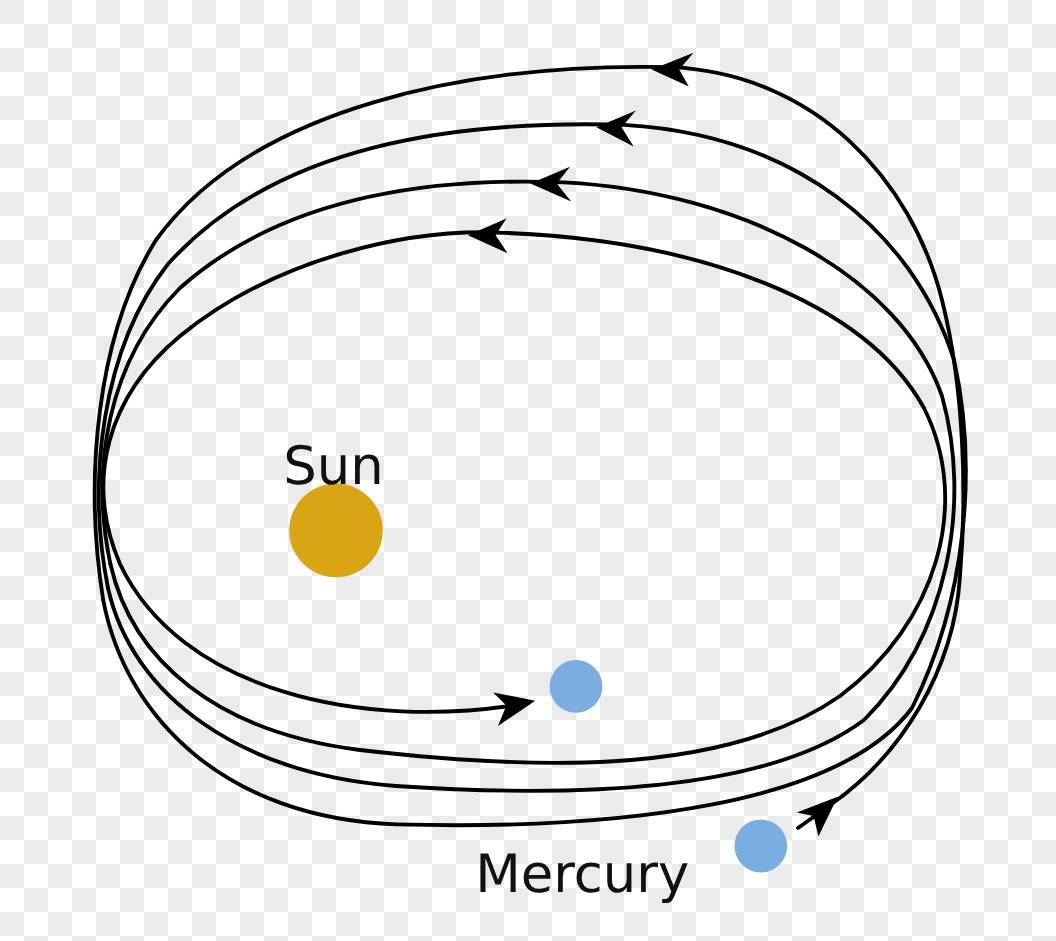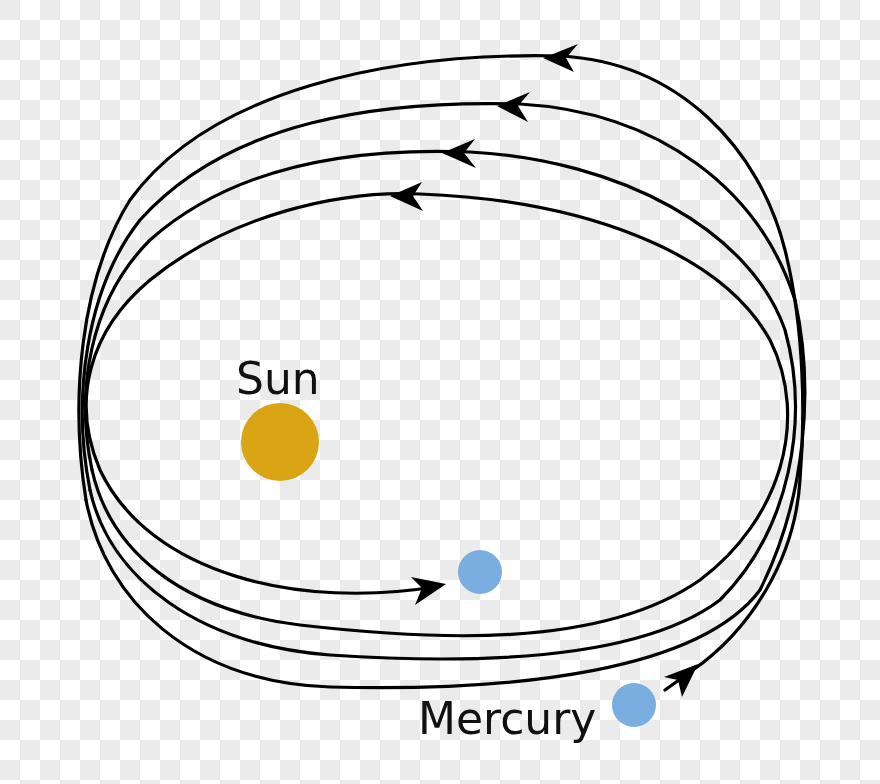--- a/index.html
+++ b/index.html
@@ -13,23 +13,24 @@
     background-position: 20px 0, 0 20px;
   }
   #diagram { position: absolute; left: 0; top: 0; width: 880px; height: 784px; }
   .label {
     position: absolute;
     font-family: "DejaVu Sans", sans-serif;
     font-size: 44px;
     color: #111111;
     line-height: 1;
     white-space: nowrap;
+    margin-top: 10px;
   }
   #sun-label { left: 236px; top: 357px; }
-  #mercury-label { left: 418px; top: 697px; text-align: center; }
+  #mercury-label { left: 396px; top: 697px; text-align: center; }
 </style>
 </head>
 <body>
 
 <svg id="diagram" viewBox="0 0 880 784" xmlns="http://www.w3.org/2000/svg">
   <g fill="none" stroke="#000" stroke-width="3.2" stroke-linecap="round">
 
     <path d="M 440 586
          C 300 610, 150 575, 100 470
          C 70 400, 90 330, 150 280

